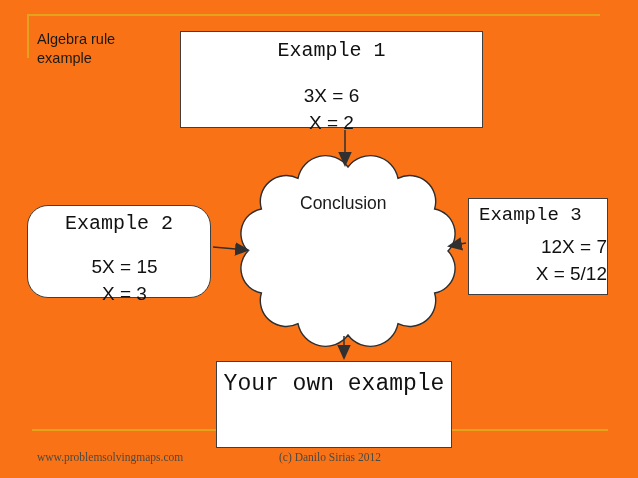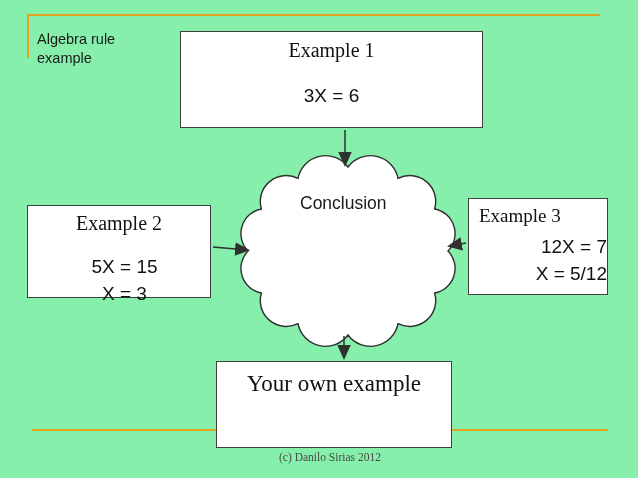--- a/index.html
+++ b/index.html
@@ -1,46 +1,46 @@
 <!DOCTYPE html>
 <html><head>
 <meta charset="utf-8">
 <style>
   html, body { margin: 0; padding: 0; background: #ffffff; }
   .slide {
     position: relative;
     width: 638px;
     height: 478px;
-    background: #86efac;
+    background: #f97316;
     overflow: hidden;
     font-family: "Liberation Sans", sans-serif;
     color: #111111;
   }
   
   .accent { position: absolute; background: #E3A31F; z-index: 1; }
   .accent-top-h { left: 27px; top: 14px; width: 573px; height: 2px; }
   .accent-top-v { left: 27px; top: 14px; width: 2px; height: 44px; }
   .accent-bottom { left: 32px; top: 429px; width: 576px; height: 2px; }
 
   .slide-label {
     position: absolute; left: 37px; top: 30px; width: 112px;
     font-size: 14.5px; line-height: 1.28; color: #1a1a1a; z-index: 3;
   }
 
   .box {
     position: absolute; box-sizing: border-box;
     background: #ffffff; border: 1.5px solid #3F3F3F; z-index: 3;
   }
   .box-example1 { left: 180px; top: 31px;  width: 303px; height: 97px; text-align: center; }
-  .box-example2 { left: 27px;  top: 205px; width: 184px; height: 93px; }
+  .box-example2 { left: 27px;  top: 205px; width: 184px; height: 93px; border-radius: 21px; }
   .box-example3 { left: 468px; top: 198px; width: 140px; height: 97px; }
   .box-your     { left: 216px; top: 361px; width: 236px; height: 87px; text-align: center; }
 
   .node-title {
-    font-family: Liberation Serif, serif;
+    font-family: Liberation Mono, monospace;
     font-size: 20px; line-height: 1.15; color: #111111;
   }
   .box-example1 .node-title { margin-top: 7px; }
   .box-example2 .node-title { margin-top: 6px; text-align: center; }
   .box-example3 .node-title { margin-top: 6px; margin-left: 10px; font-size: 19px; }
   .box-your .node-title { margin-top: 9px; font-size: 23px; }
 
   .formula { font-size: 19px; line-height: 27px; color: #111111; }
   .box-example1 .formulas { margin-top: 20px; }
   .box-example2 .formulas { margin-top: 18px; margin-left: 11px; text-align: center; }
@@ -96,20 +96,21 @@
     <line x1="466" y1="243" x2="450" y2="246" stroke="#303030" stroke-width="1.5" marker-end="url(#ah)"></line>
     <line x1="344" y1="336" x2="344" y2="357" stroke="#303030" stroke-width="1.5" marker-end="url(#ah)"></line>
   </svg>
 
   <div class="cloud-label">Conclusion</div>
 
   <div class="box box-example1">
     <div class="node-title">Example 1</div>
     <div class="formulas">
       <div class="formula">3X = 6</div>
+      <div class="formula">X = 2</div>
     </div>
   </div>
 
   <div class="box box-example2">
     <div class="node-title">Example 2</div>
     <div class="formulas">
       <div class="formula">5X = 15</div>
       <div class="formula">X = 3</div>
     </div>
   </div>
@@ -119,15 +120,16 @@
     <div class="formulas">
       <div class="formula">12X = 7</div>
       <div class="formula">X = 5/12</div>
     </div>
   </div>
 
   <div class="box box-your">
     <div class="node-title">Your own example</div>
   </div>
 
+  <div class="footer-text footer-site">www.problemsolvingmaps.com</div>
   <div class="footer-text footer-copy">(c) Danilo Sirias 2012</div>
 
 </div>
 
 </body></html>

